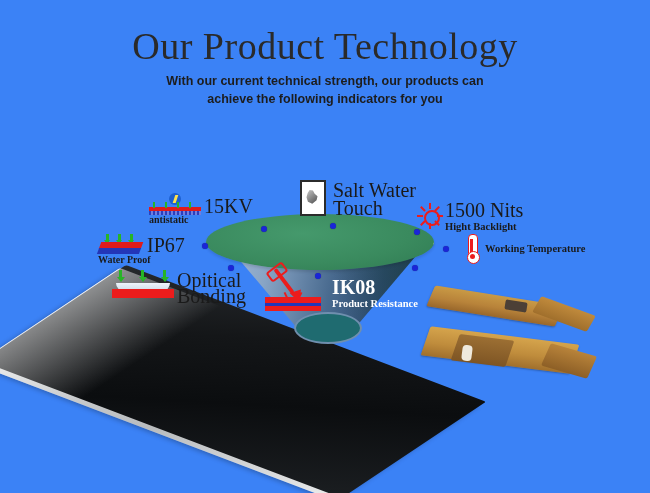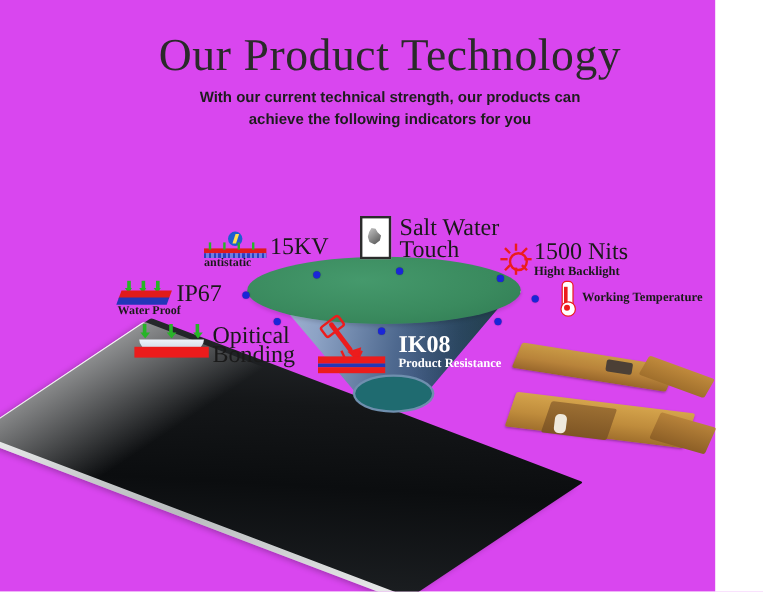--- a/index.html
+++ b/index.html
@@ -1,18 +1,18 @@
 <!DOCTYPE html>
 <html><head>
 <meta charset="utf-8">
 <style>
   html,body{margin:0;padding:0;background:#ffffff;}
   body{width:650px;height:493px;overflow:hidden;
        font-family:"Liberation Serif",serif;color:#1a1a1a;}
-  .stage{position:relative;width:596px;height:493px;background:#d946ef;}
+  .stage{position:relative;width:650px;height:493px;background:#3b82f6;}
 
   
   .title{position:absolute;left:0;top:26px;width:650px;text-align:center;
          font-family:"Liberation Serif",serif;font-size:38px;font-weight:400;
          letter-spacing:.5px;color:#2a2a2a;line-height:1.1;}
   .subtitle{position:absolute;left:155px;top:72px;width:340px;text-align:center;
             font-family:Liberation Sans, sans-serif;font-size:12.5px;font-weight:700;
             line-height:1.45;color:#1d1d1d;}
 
   
@@ -193,21 +193,21 @@
 
   <div class="node" style="left:261px;top:226px"></div>
   <div class="node" style="left:330px;top:223px"></div>
   <div class="node" style="left:414px;top:229px"></div>
   <div class="node" style="left:202px;top:243px"></div>
   <div class="node" style="left:443px;top:246px"></div>
   <div class="node" style="left:228px;top:265px"></div>
   <div class="node" style="left:412px;top:265px"></div>
   <div class="node" style="left:315px;top:273px"></div>
 
-  <div class="label" style="left:170px;top:194px">
+  <div class="label" style="left:149px;top:194px">
     <div class="row">
       <span class="ico ico-anti">
         <span class="anti-bolt"></span>
         <span class="anti-bar1"></span>
         <span class="anti-bar2"></span>
         <span class="anti-tick" style="left:4px"></span>
         <span class="anti-tick" style="left:16px"></span>
         <span class="anti-tick" style="left:28px"></span>
         <span class="anti-tick" style="left:40px"></span>
       </span>

